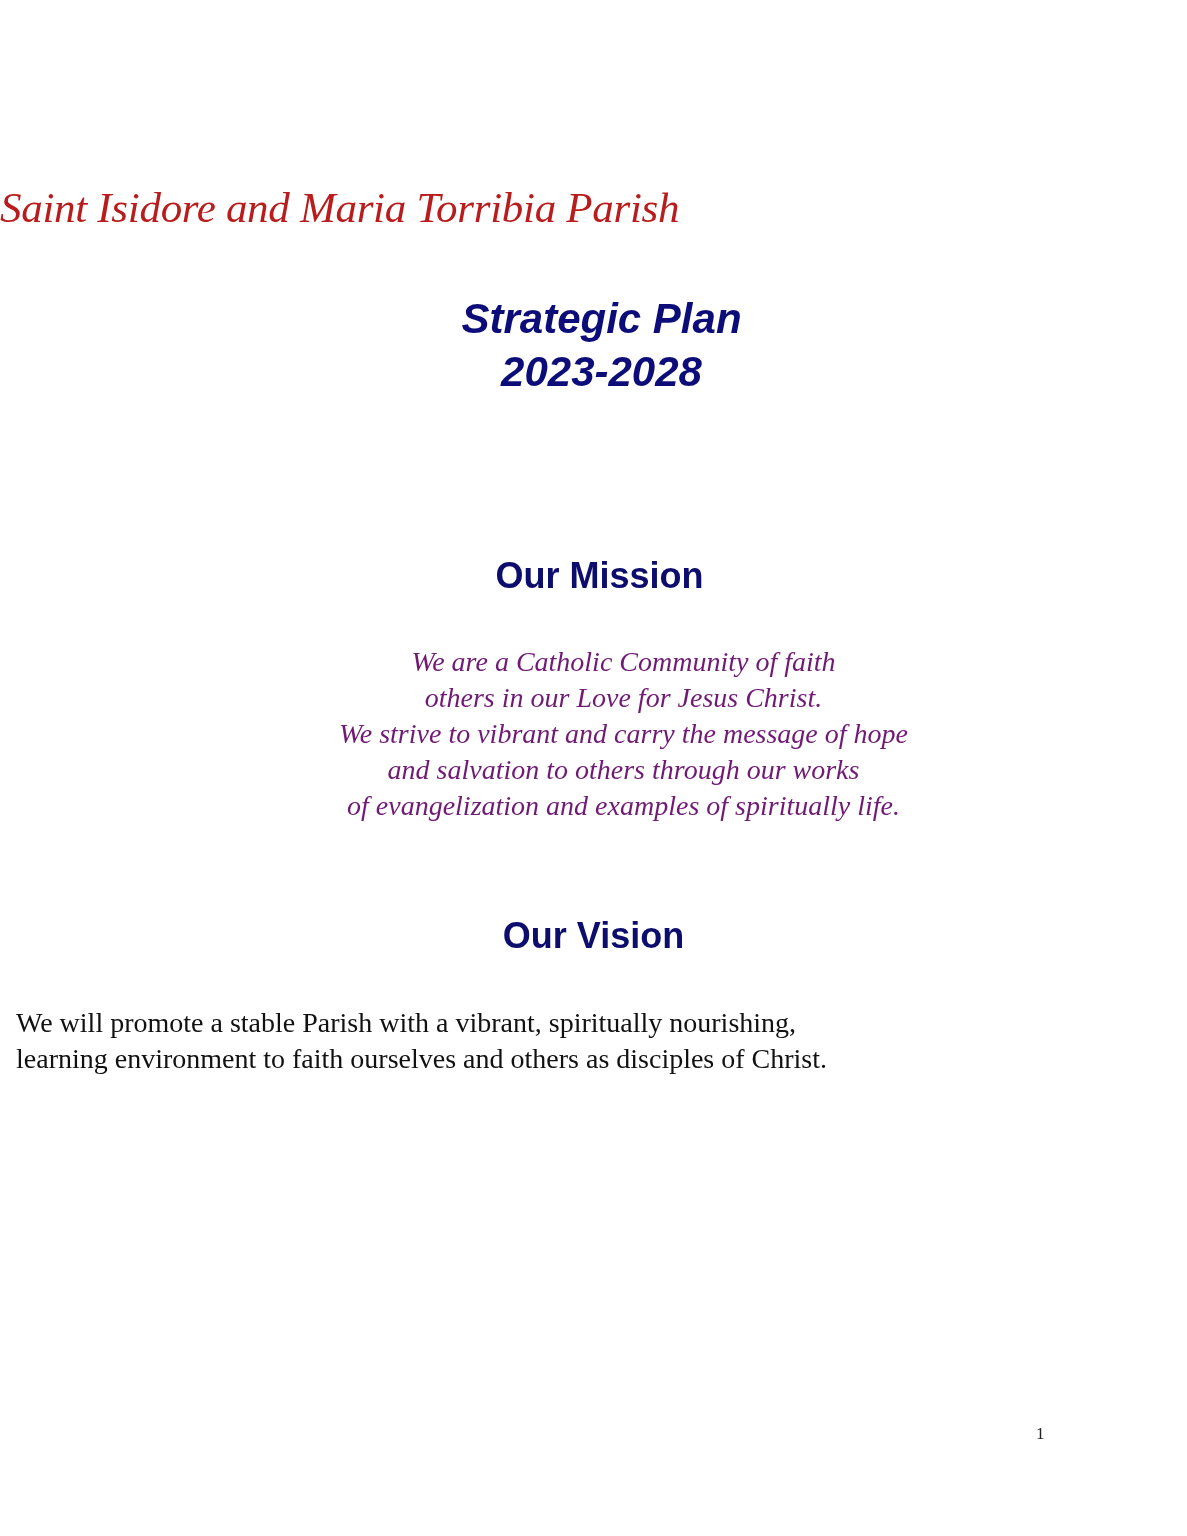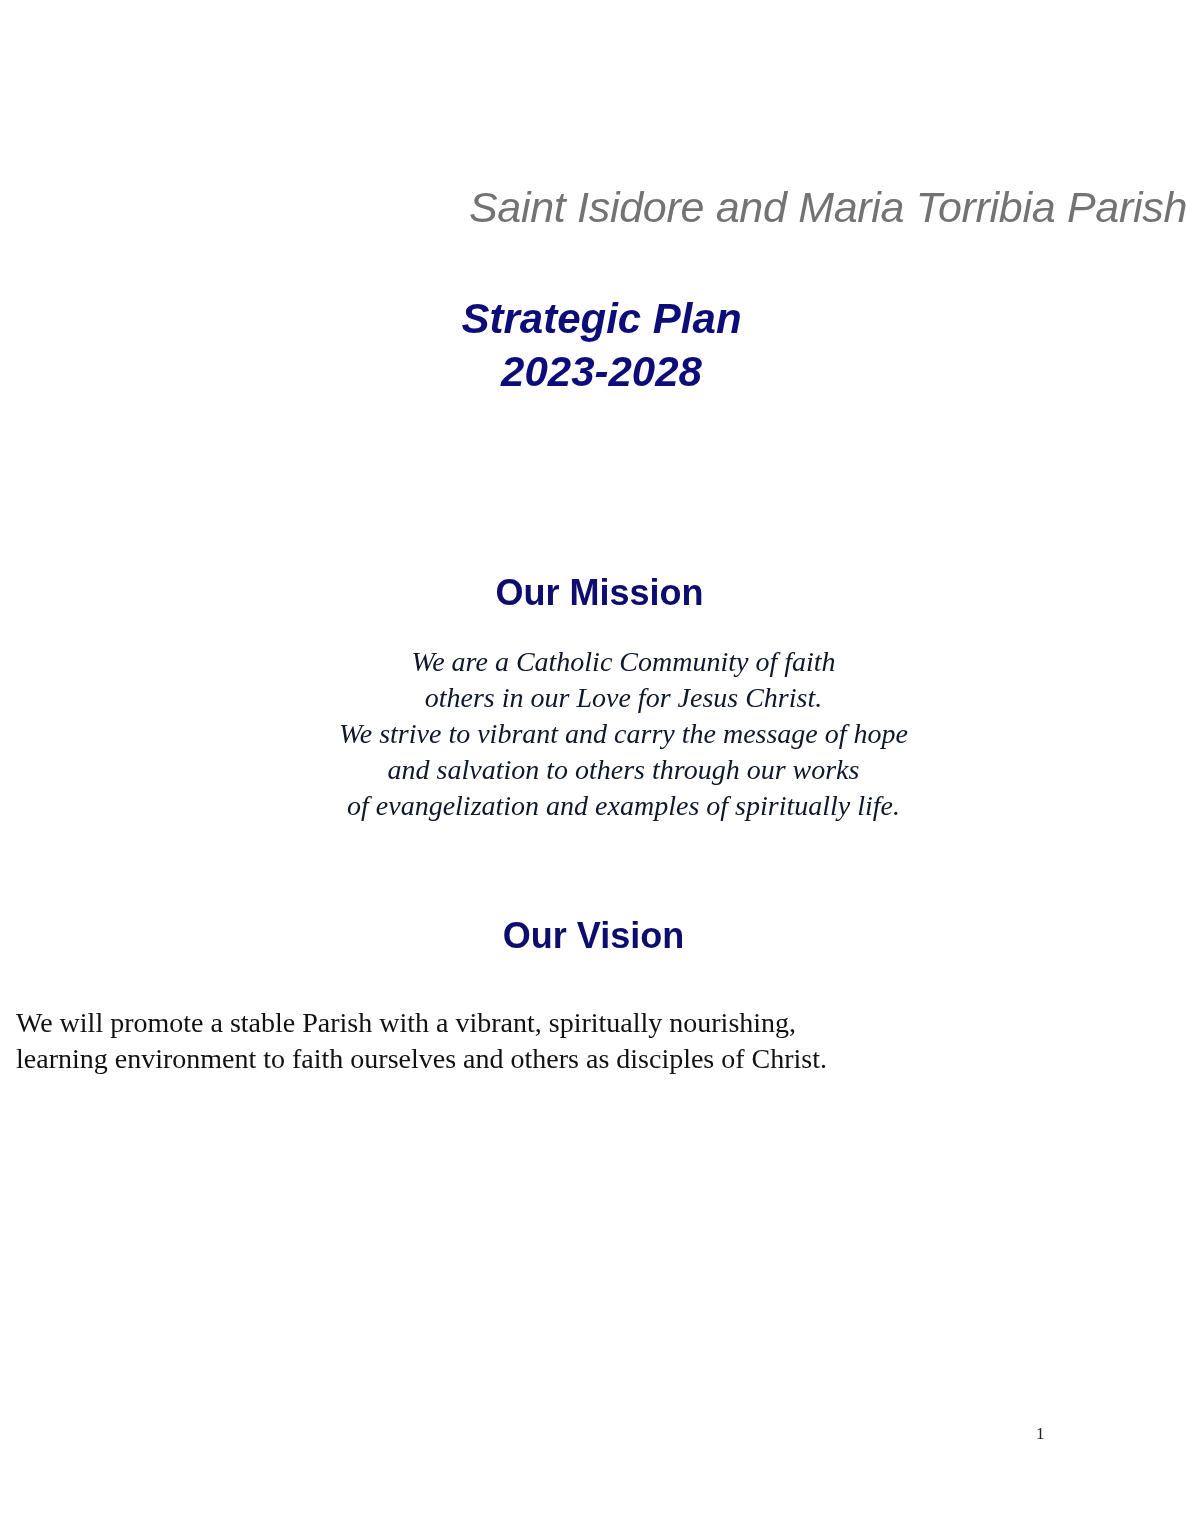--- a/index.html
+++ b/index.html
@@ -1,38 +1,38 @@
 <!DOCTYPE html>
 <html><head>
 <meta charset="utf-8">
 <style>
   html, body { margin:0; padding:0; background:#ffffff; }
   body { width:1187px; height:1536px; position:relative; overflow:hidden; }
   .page { position:absolute; inset:0; }
   .title {
-    position:absolute; left:0; right:0; top:183px; text-align:right;
-    font-family:Liberation Sans, sans-serif; font-style:italic; font-weight:normal;
-    font-size:43px; color:#737373; letter-spacing:-0.3px;
+    position:absolute; left:0; right:0; top:183px; text-align:left;
+    font-family:Liberation Serif, serif; font-style:italic; font-weight:normal;
+    font-size:43px; color:#b91c1c; letter-spacing:-0.3px;
   }
   .subtitle {
     position:absolute; left:0; right:0; top:292px; text-align:center;
     font-family:"Liberation Sans", sans-serif; font-style:italic; font-weight:bold;
     font-size:42px; line-height:53px; color:#0d0d7a;
   }
   .heading {
     position:absolute; left:0; right:0; text-align:center;
     font-family:"Liberation Sans", sans-serif; font-weight:bold;
     font-size:36px; color:#0d0d6e;
   }
-  .mission-h { top:572px;padding-left:12px; }
+  .mission-h { top:555px;padding-left:12px; }
   .vision-h { top:915px; }
   .mission-text {
     position:absolute; left:0; right:0; top:644px; text-align:center;
     font-family:"Liberation Serif", serif; font-style:italic;
-    font-size:28px; line-height:36px; color:#0f172a;margin-left:44px;
+    font-size:28px; line-height:36px; color:#701a75;margin-left:44px;
   }
   .vision-text {
     position:absolute; left:0; right:0; top:1005px; 
     font-family:"Liberation Serif", serif; font-size:28px; line-height:36px; color:#111;
   }
   .line { display:block;padding-left:16px; }
   .page-num {
     position:absolute; left:1036px; top:1424px;
     font-family:"Liberation Serif", serif; font-size:17px; color:#222;
   }

